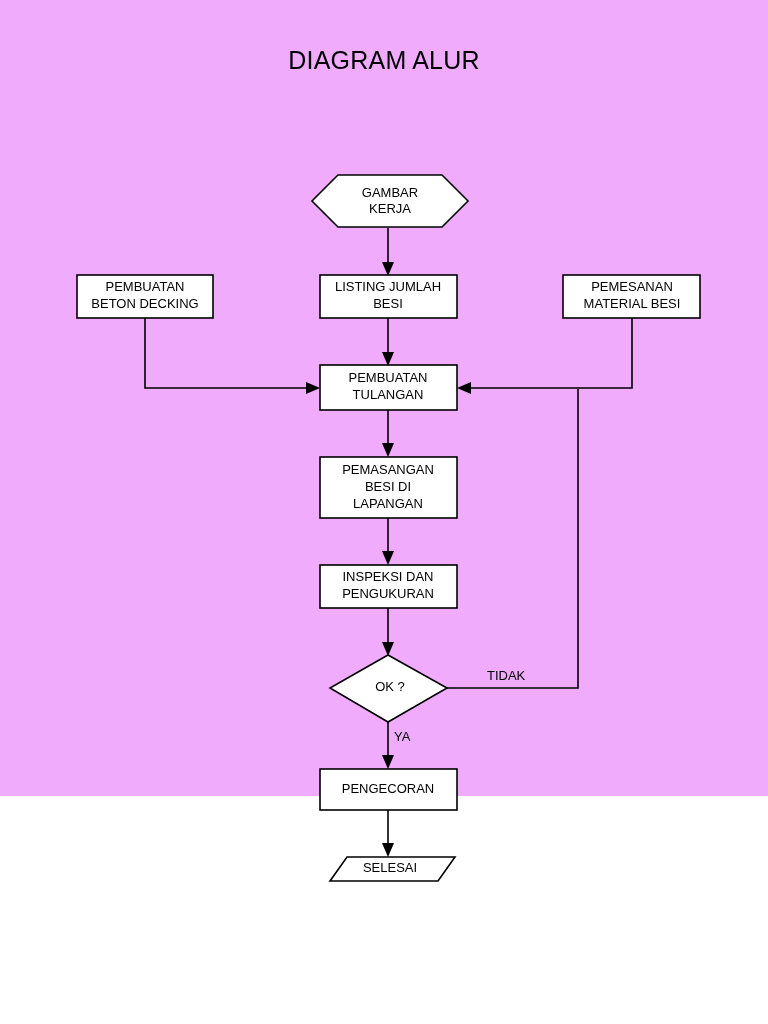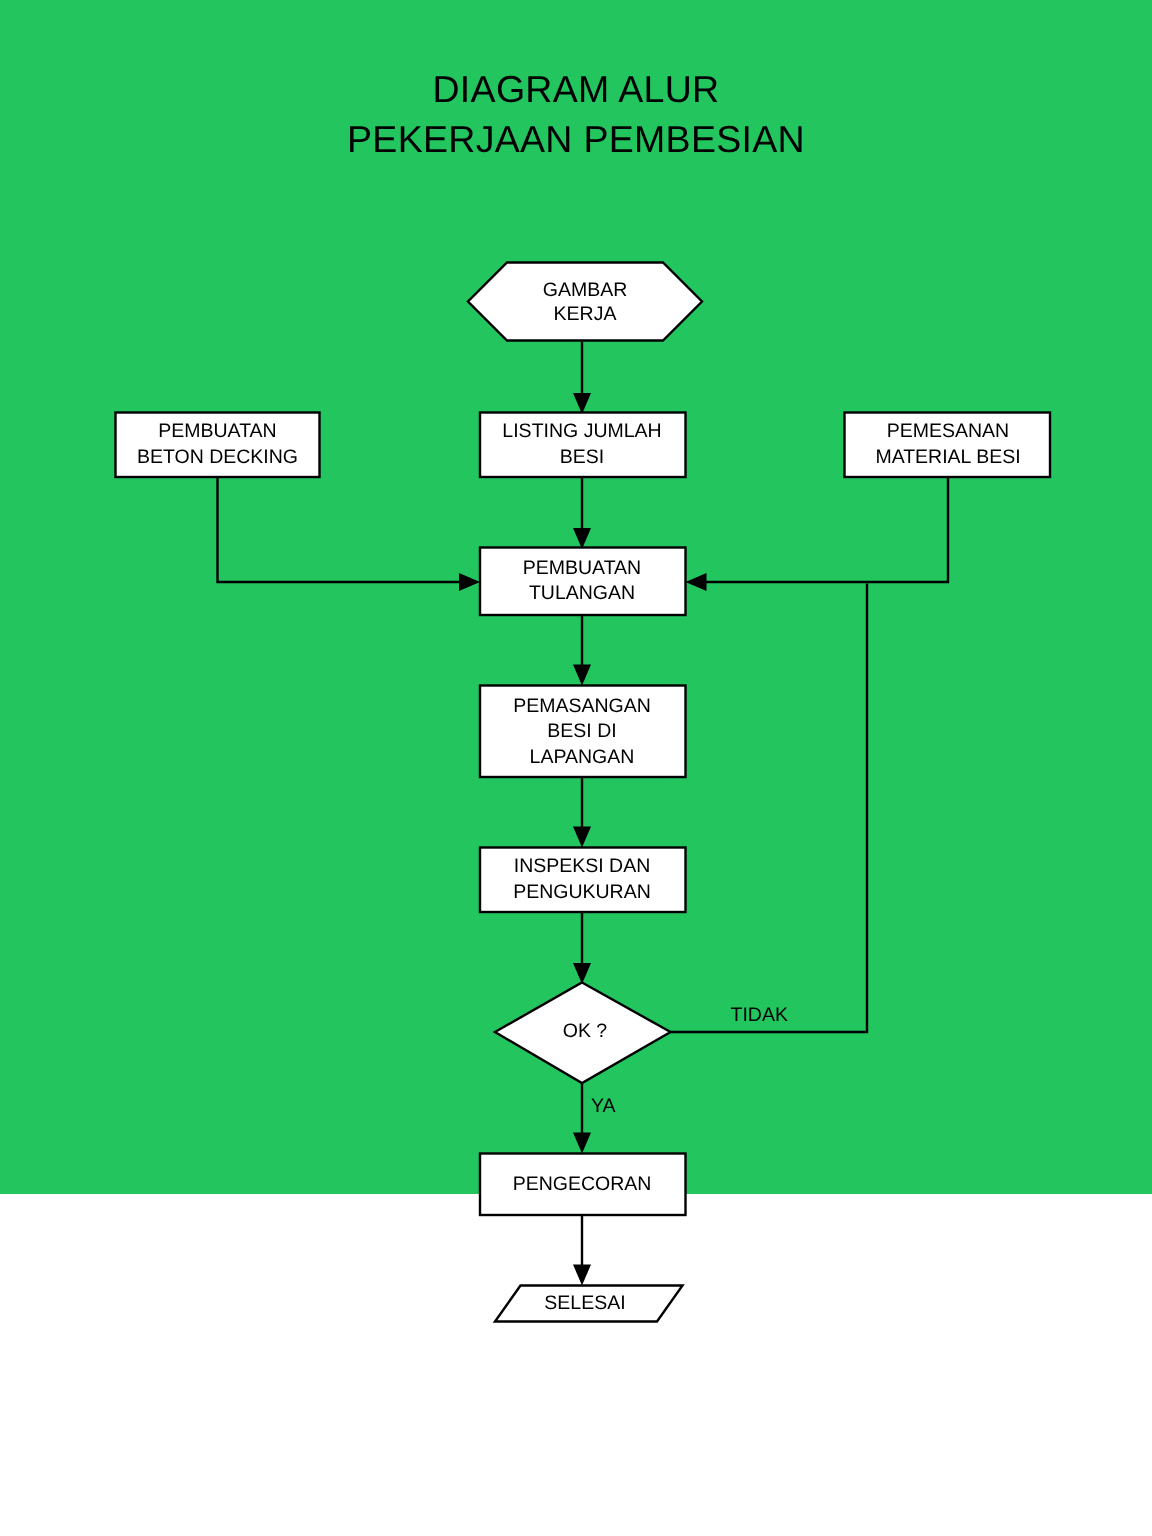--- a/index.html
+++ b/index.html
@@ -10,21 +10,21 @@
   body {
     width: 768px;
     height: 1024px;
     font-family: "Liberation Sans", sans-serif;
     overflow: hidden;
   }
   #page {
     position: relative;
     width: 768px;
     height: 796px;
-    background: #22c55e;
+    background: #f0abfc;
   }
   .diagram-title {
     position: absolute;
     left: 0;
     top: 44px;
     width: 768px;
     text-align: center;
     color: #000000;
     font-size: 25px;
     line-height: 33px;
@@ -71,21 +71,20 @@
     dominant-baseline: middle;
   }
 </style>
 </head>
 <body>
 
 <div id="page">
 
   <div class="diagram-title">
     <span class="title-line">DIAGRAM ALUR</span>
-    <span class="title-line">PEKERJAAN PEMBESIAN</span>
   </div>
 
   <svg class="flow" viewBox="0 0 768 1024">
 
     <line class="conn" x1="388" y1="228" x2="388" y2="268"></line>
     <polygon class="arrowhead" points="388,276 382,262 394,262"></polygon>
 
     <line class="conn" x1="388" y1="318" x2="388" y2="358"></line>
     <polygon class="arrowhead" points="388,366 382,352 394,352"></polygon>
 

